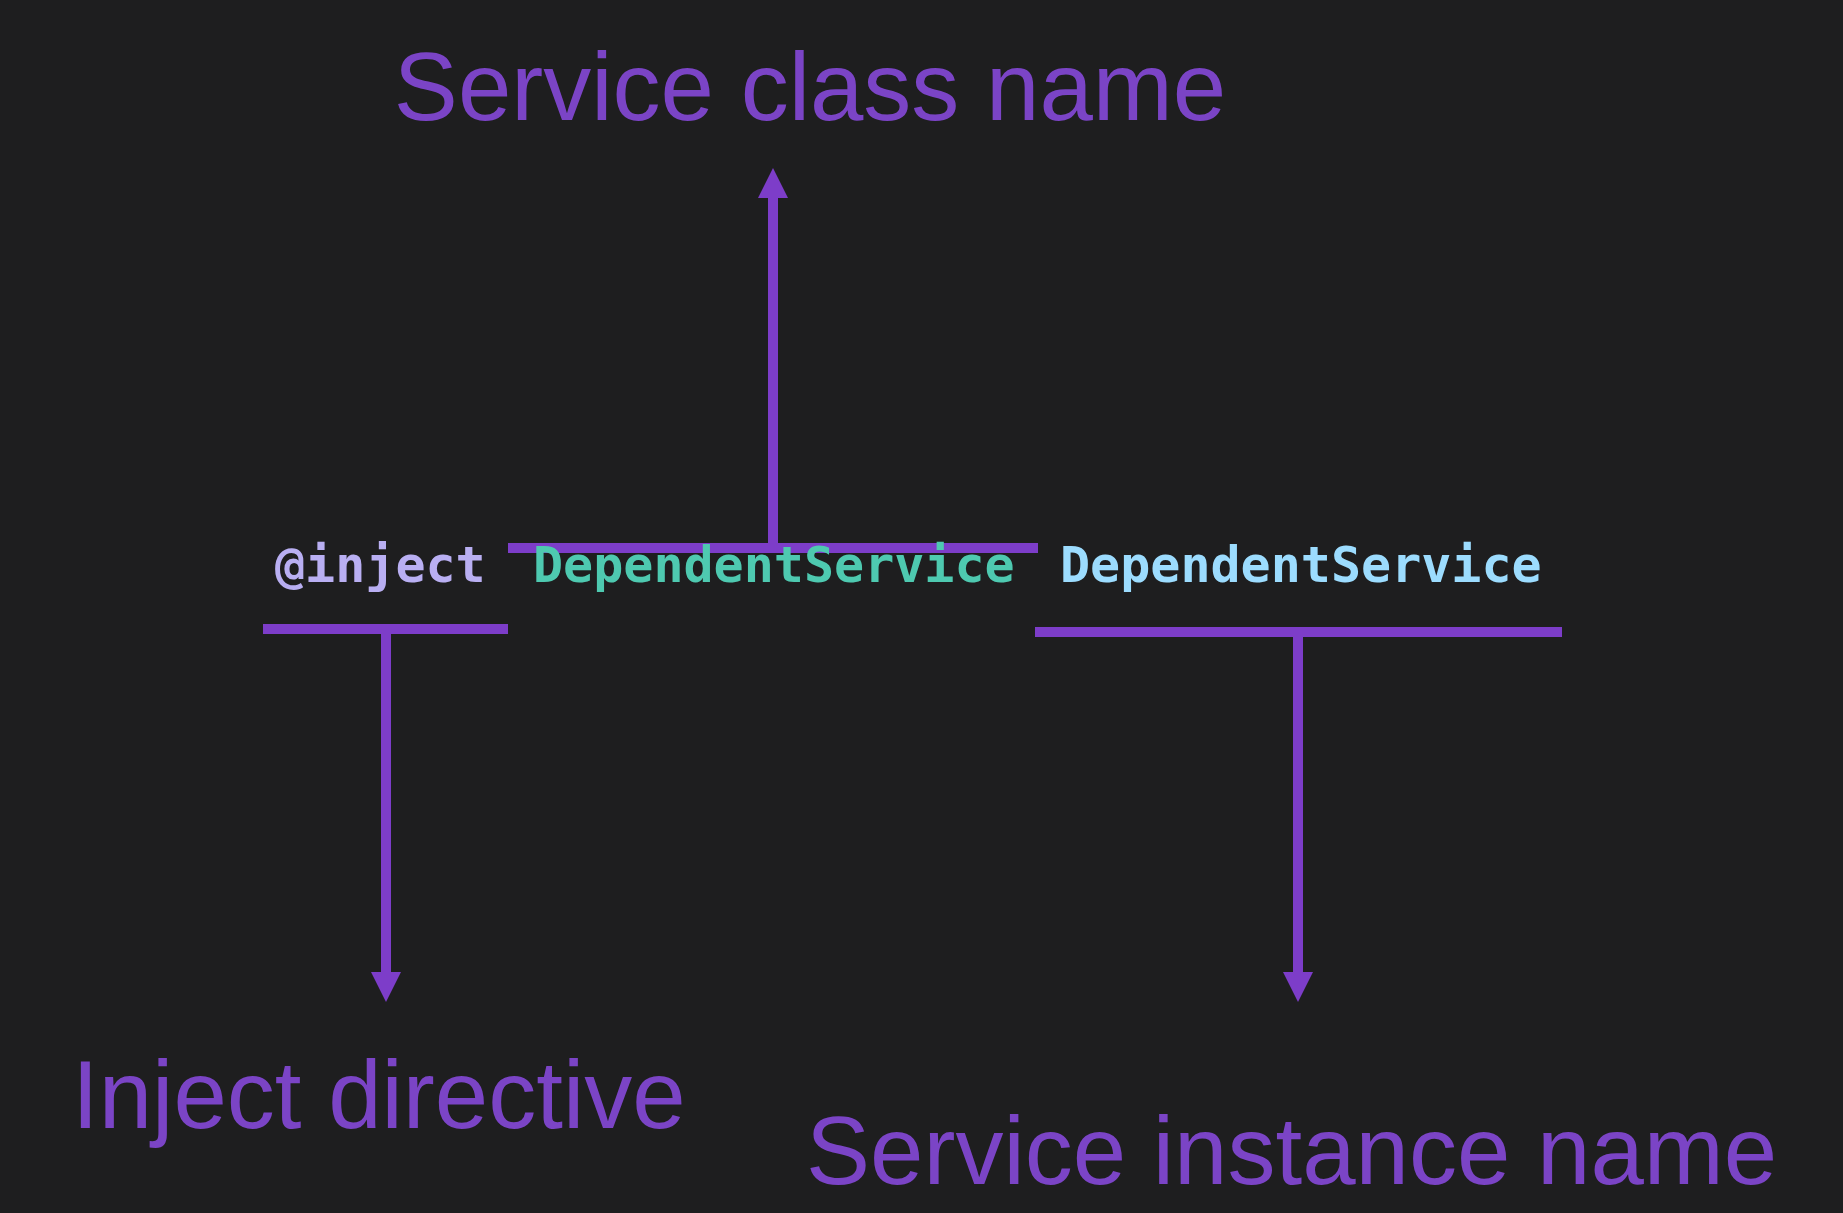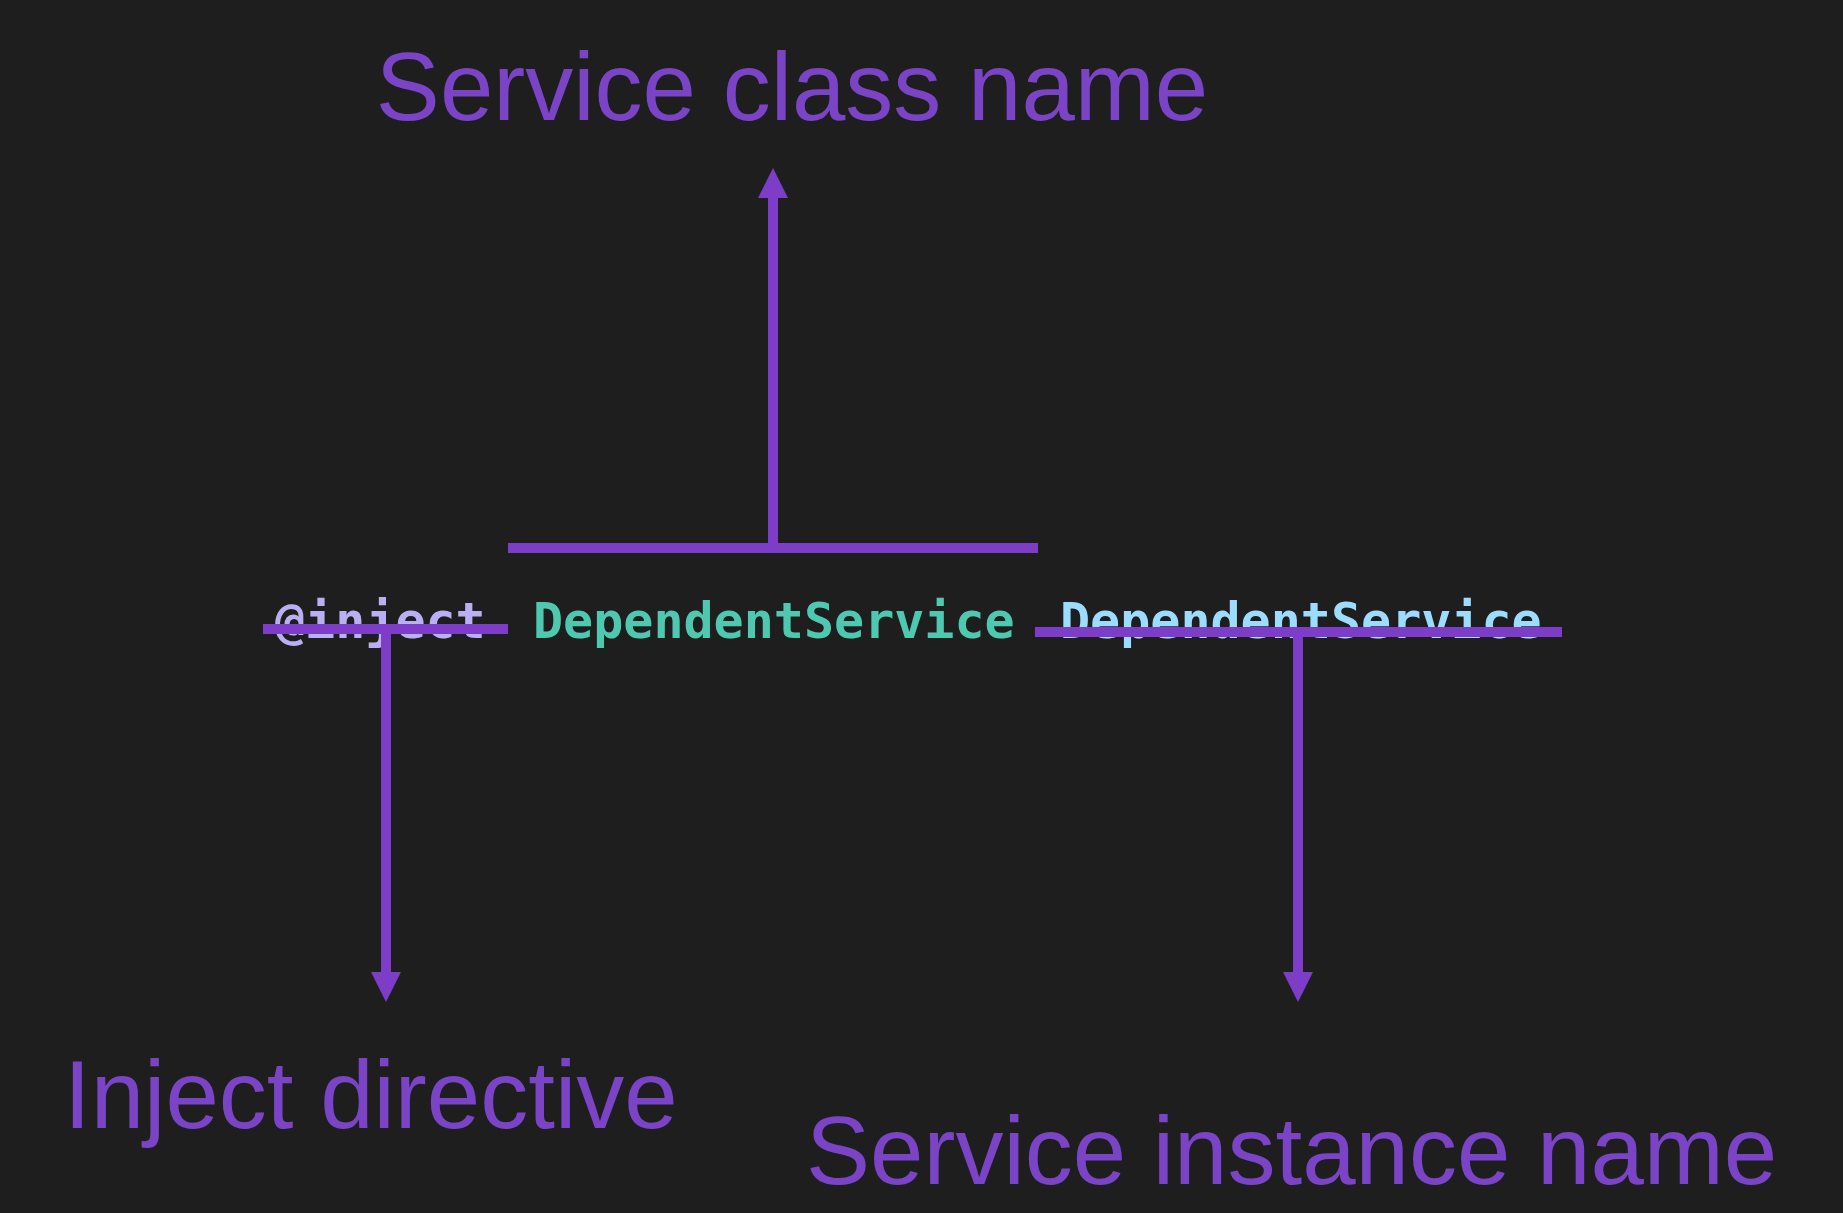--- a/index.html
+++ b/index.html
@@ -20,31 +20,31 @@
   }
   .annotation{
     position:absolute;
     color:var(--annotation-text);
     font-size:96px;
     font-weight:300;
     line-height:1.15;
     white-space:nowrap;
     letter-spacing:0;
   }
-  .label-top{left:792px;top:32px;transform:translateX(-50%);}
-  .label-bottom-left{left:64px;top:1040px;}
+  .label-top{left:810px;top:32px;transform:translateX(-50%);}
+  .label-bottom-left{left:72px;top:1040px;}
   .label-bottom-right{left:806px;top:1096px;}
 
   .code-token{
     position:absolute;
     font-family:"DejaVu Sans Mono", monospace;
     font-size:50px;
     font-weight:700;
     line-height:50px;
-    top:596px;
+    top:540px;
     white-space:pre;
   }
   .tok-directive{left:275px;color:var(--directive-token);}
   .tok-class{left:533px;color:var(--class-token);}
   .tok-instance{left:1060px;color:var(--instance-token);}
 
   .line{position:absolute;background:var(--annotation-line);}
   .overline-class{left:508px;top:543px;width:530px;height:10px;}
   .underline-inject{left:263px;top:624px;width:245px;height:10px;}
   .underline-instance{left:1035px;top:627px;width:527px;height:10px;}

